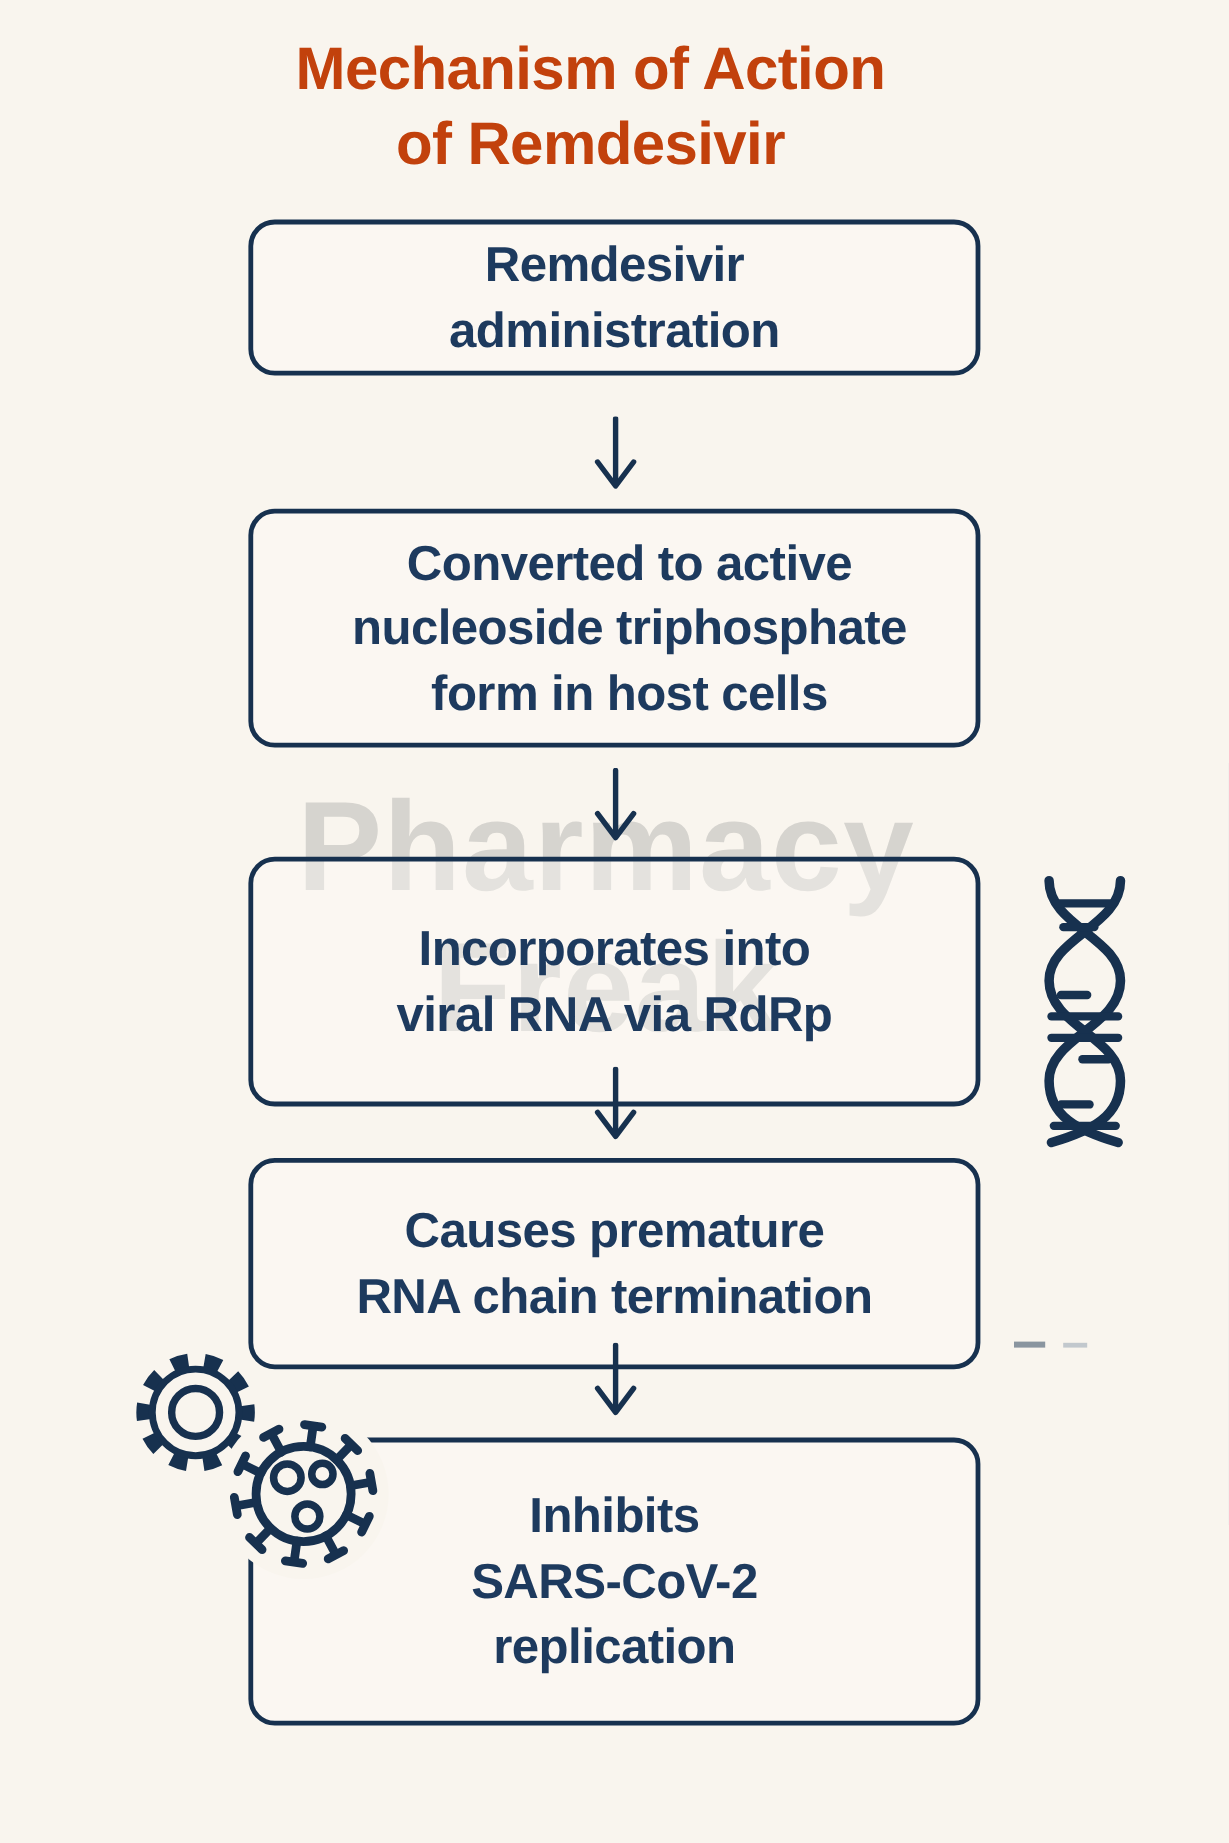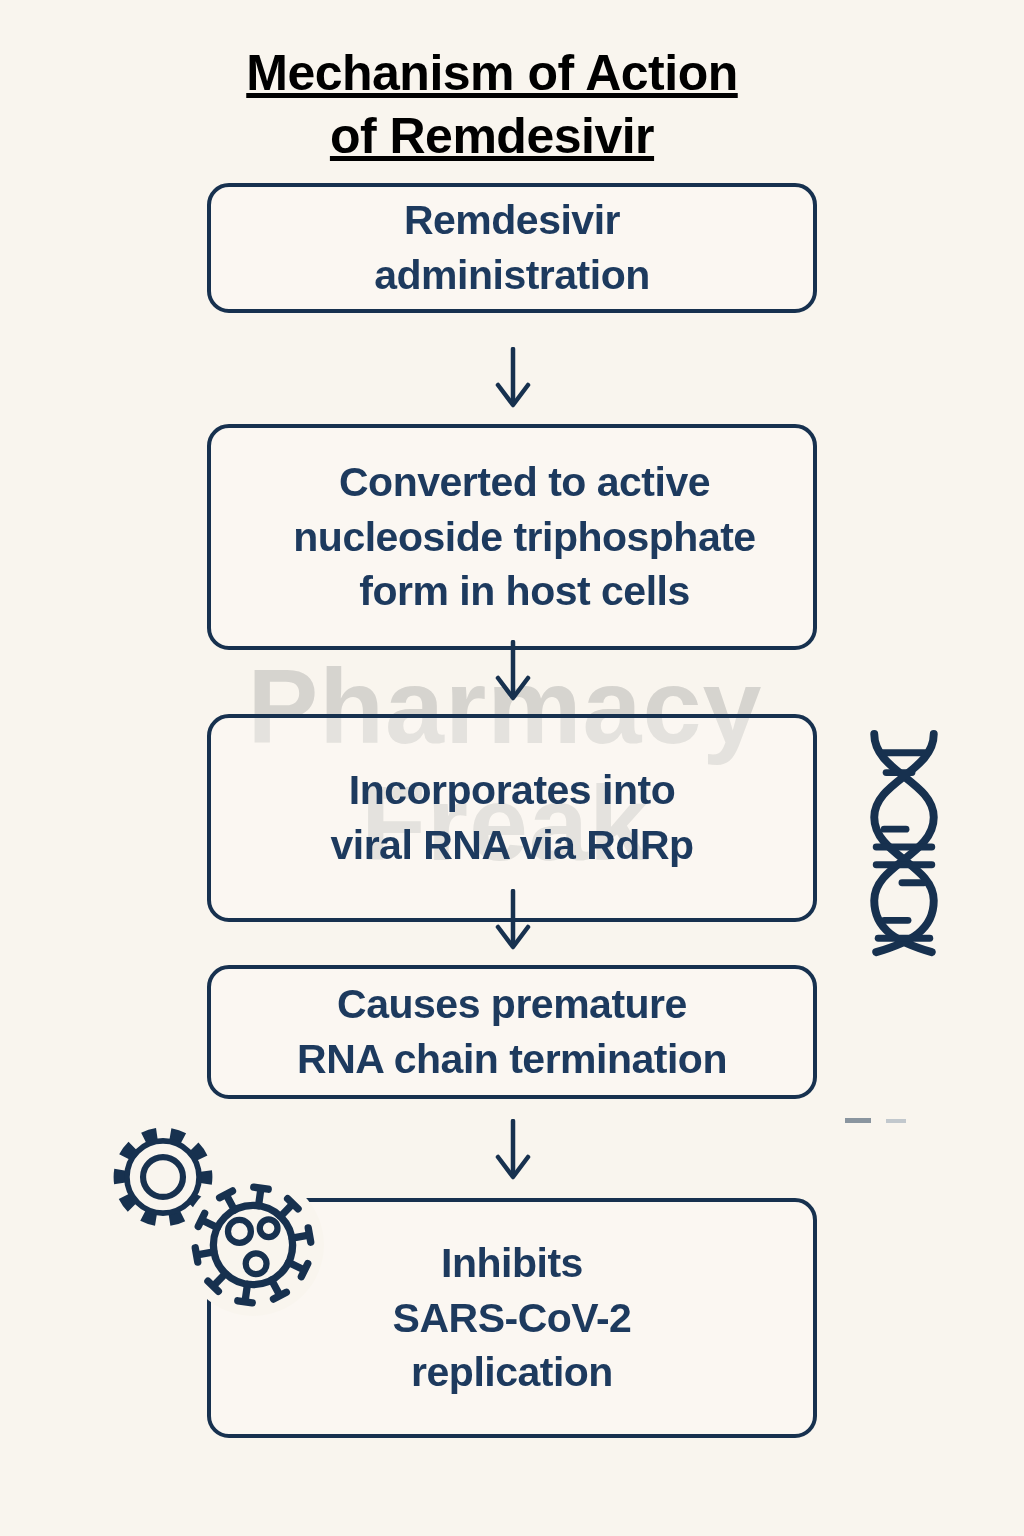--- a/index.html
+++ b/index.html
@@ -14,30 +14,29 @@
     height: 1536px;
     margin: 0 auto;
     background: #f9f5ee;
     overflow: hidden;
   }
   .title {
     position: absolute;
     top: 26px;
     left: 0;
     right: 40px;
-    margin: 16px;
+    margin: 0;
     text-align: center;
     font-size: 50px;
     font-weight: 700;
     line-height: 1.26;
-    color: #000000;
+    color: #c2410c;
     white-space: pre-line;
     letter-spacing: -0.5px;
     z-index: 2;
-    text-decoration: underline;
   }
   .watermark {
     position: absolute;
     top: 648px;
     left: 0;
     right: 14px;
     text-align: center;
     font-size: 106px;
     font-weight: 700;
     line-height: 1.1;
@@ -64,23 +63,23 @@
   .step-label {
     text-align: center;
     font-size: 41px;
     font-weight: 700;
     line-height: 1.33;
     color: #1d3a5e;
     white-space: pre-line;
     letter-spacing: -0.5px;
   }
   .step-1 { top: 183px;  height: 130px; }
-  .step-2 { top: 424px;  height: 226px; padding-left: 25px; }
+  .step-2 { top: 424px;  height: 199px; padding-left: 25px; }
   .step-3 { top: 714px;  height: 208px; }
-  .step-4 { top: 965px;  height: 134px; }
+  .step-4 { top: 965px;  height: 176px; }
   .step-5 { top: 1198px; height: 240px; }
   .arrow {
     position: absolute;
     left: 488px;
     width: 50px;
     height: 64px;
     z-index: 2;
   }
   .arrow-1 { top: 347px; }
   .arrow-2 { top: 640px; }

